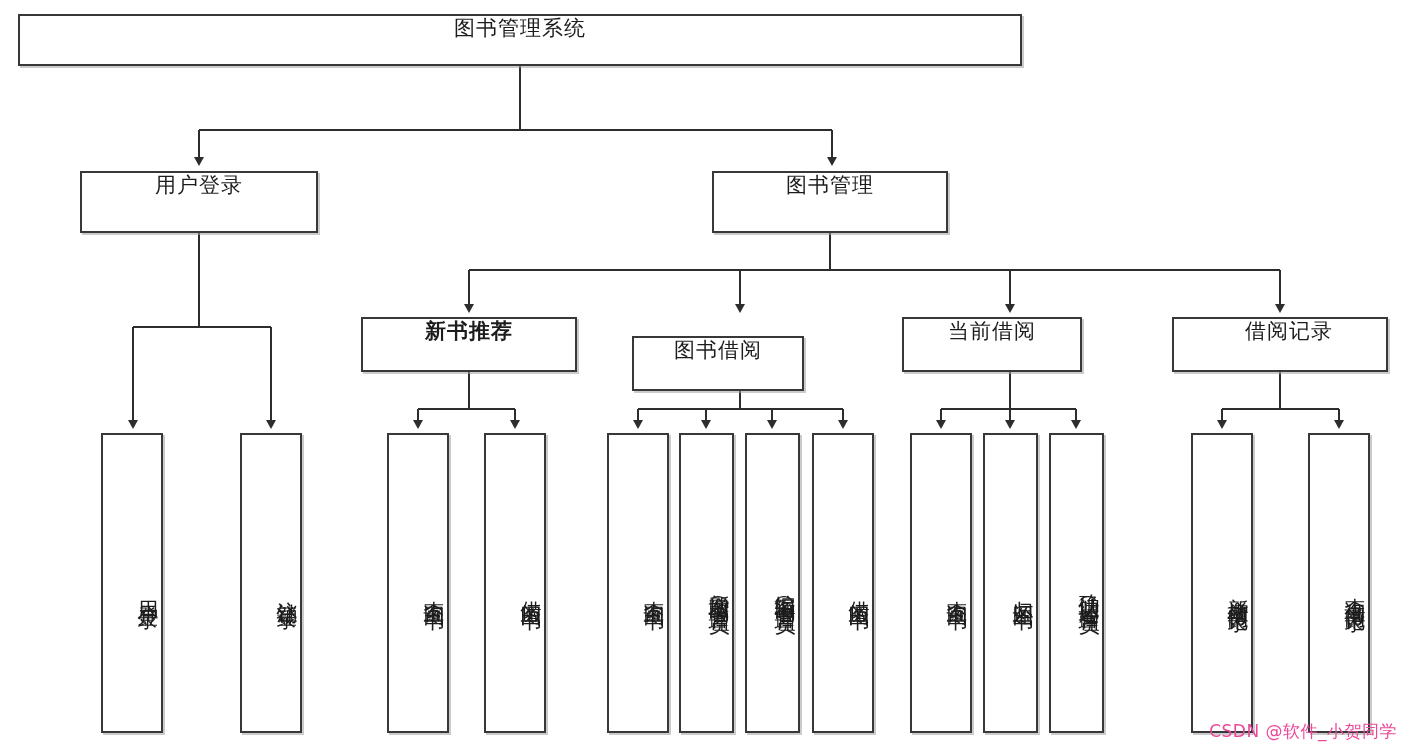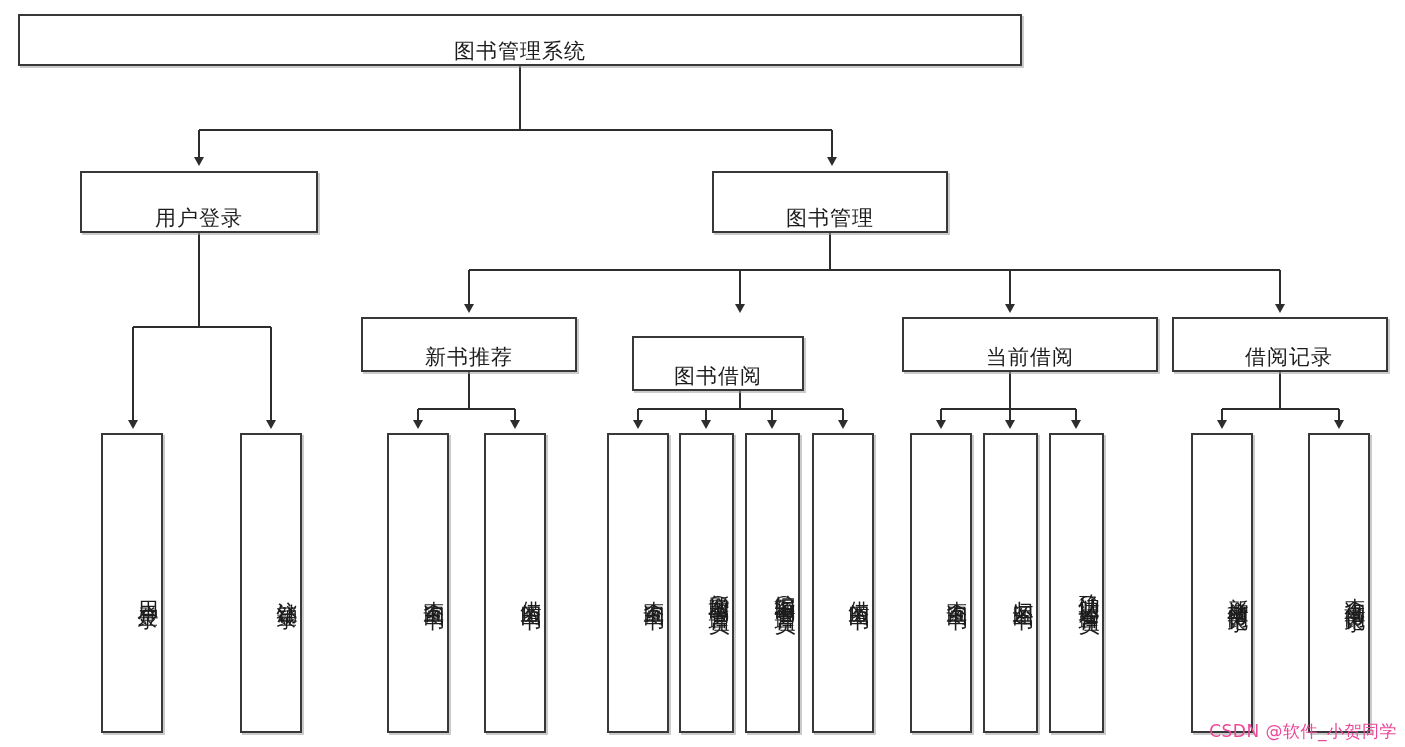--- a/index.html
+++ b/index.html
@@ -24,21 +24,21 @@
     width: 1405px;
     height: 747px;
   }
   .node {
     position: absolute;
     box-sizing: border-box;
     background: #ffffff;
     border: 2px solid #36383a;
     box-shadow: 2px 2px 0 rgba(160,160,160,0.55);
     display: flex;
-    align-items: flex-end;
+    align-items: flex-start;
     justify-content: center;
     color: #1c1c1c;
   }
   .node.horizontal {
     font-size: 21px;
     letter-spacing: 1px;
     line-height: 1.2;
   }
   .node.vertical {
     writing-mode: vertical-rl;
@@ -129,27 +129,27 @@
     <span class="label">图书管理系统</span>
   </div>
 
   <div class="node horizontal" style="left:80px; top:171px; width:238px; height:62px;">
     <span class="label">用户登录</span>
   </div>
   <div class="node horizontal" style="left:712px; top:171px; width:236px; height:62px;">
     <span class="label">图书管理</span>
   </div>
 
-  <div class="node horizontal" style="left:361px; top:317px; width:216px; height:55px;">
+  <div class="node horizontal" style="left:361px; top:317px; width:216px; height:55px;font-weight:bold;">
     <span class="label">新书推荐</span>
   </div>
   <div class="node horizontal" style="left:632px; top:317px; width:172px; height:55px;margin-top:19px;">
     <span class="label">图书借阅</span>
   </div>
-  <div class="node horizontal" style="left:902px; top:317px; width:256px; height:55px;">
+  <div class="node horizontal" style="left:902px; top:317px; width:180px; height:55px;">
     <span class="label">当前借阅</span>
   </div>
   <div class="node horizontal" style="left:1172px; top:317px; width:216px; height:55px;padding-left:18px;">
     <span class="label">借阅记录</span>
   </div>
 
   <div class="node vertical" style="left:101px; top:433px; width:62px; height:300px;">
     <span class="label">用户登录</span>
   </div>
   <div class="node vertical" style="left:240px; top:433px; width:62px; height:300px;">

